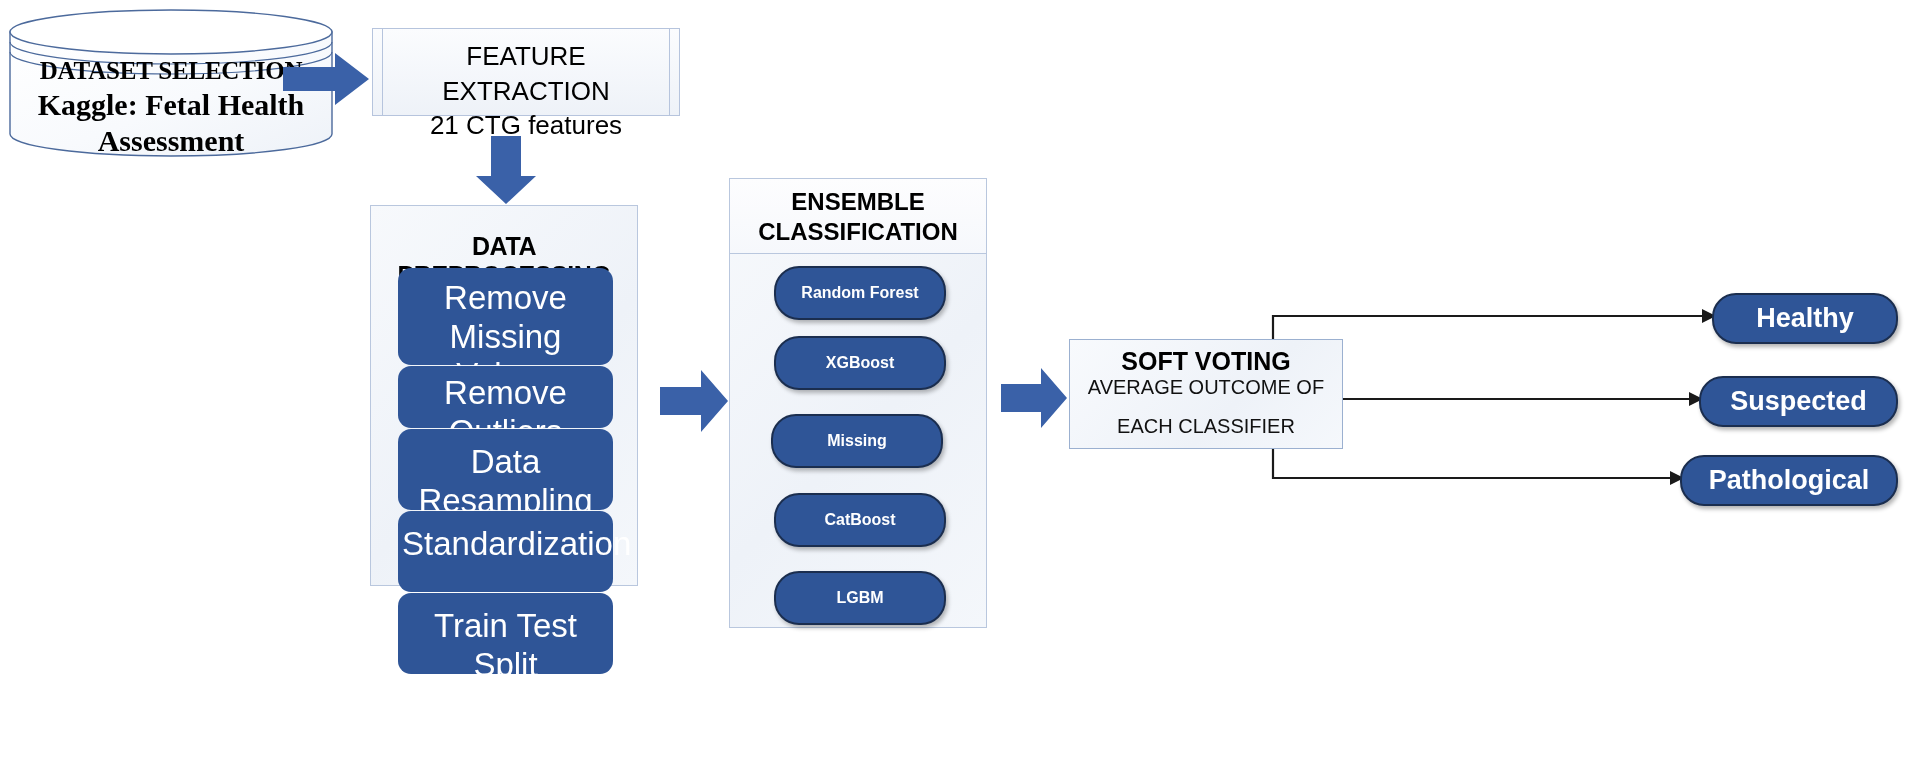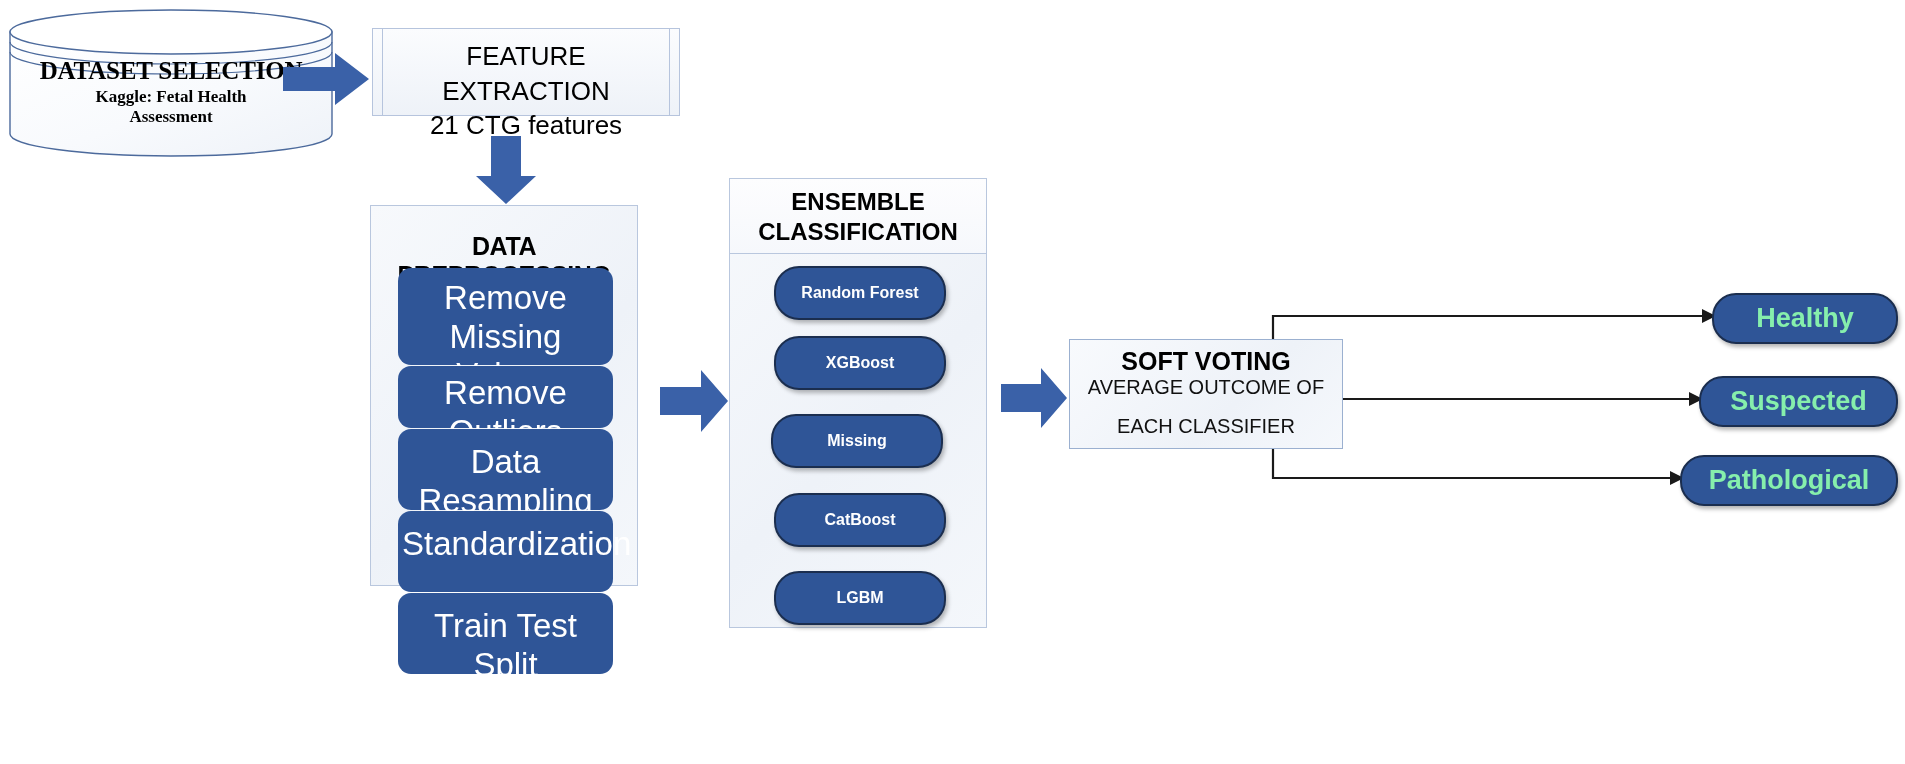--- a/index.html
+++ b/index.html
@@ -33,21 +33,21 @@
     position: absolute;
     left: 0; top: 48px;
     width: 330px;
     text-align: center;
     font-family: "Liberation Serif", serif;
     font-weight: bold;
     color: #000;
     line-height: 1.22;
   }
   #dataset-cylinder .cyl-title { font-size: 25px; letter-spacing: -0.2px; }
-  #dataset-cylinder .cyl-sub   { font-size: 17px; }
+  #dataset-cylinder .cyl-sub   { font-size: 30px; }
 
   
   #feature-extraction-box {
     left: 372px; top: 28px; width: 308px; height: 88px;
     background: linear-gradient(180deg, #fbfcfe 0%, #eef2f8 100%);
     border: 1px solid #b6c4dd;
   }
   #feature-extraction-box .bar {
     position: absolute; top: 0; bottom: 0; width: 1px; background: #b6c4dd;
   }
@@ -132,21 +132,21 @@
   }
   #soft-voting-box .sv-line1 { top: 36px; }
   #soft-voting-box .sv-line2 { top: 75px; }
 
   
   .out-pill {
     position: absolute;
     background: #2f5597;
     border: 2px solid #1b2e4f;
     border-radius: 24px;
-    color: #86efac;
+    color: #ffffff;
     font-weight: bold;
     font-size: 27px;
     display: flex;
     align-items: center;
     justify-content: center;
     box-shadow: 2px 3px 4px rgba(0,0,0,0.3);
   }
   #out-healthy      { left: 1712px; top: 293px; width: 182px; height: 47px; }
   #out-suspected    { left: 1699px; top: 376px; width: 195px; height: 47px; }
   #out-pathological { left: 1680px; top: 455px; width: 214px; height: 47px; }

